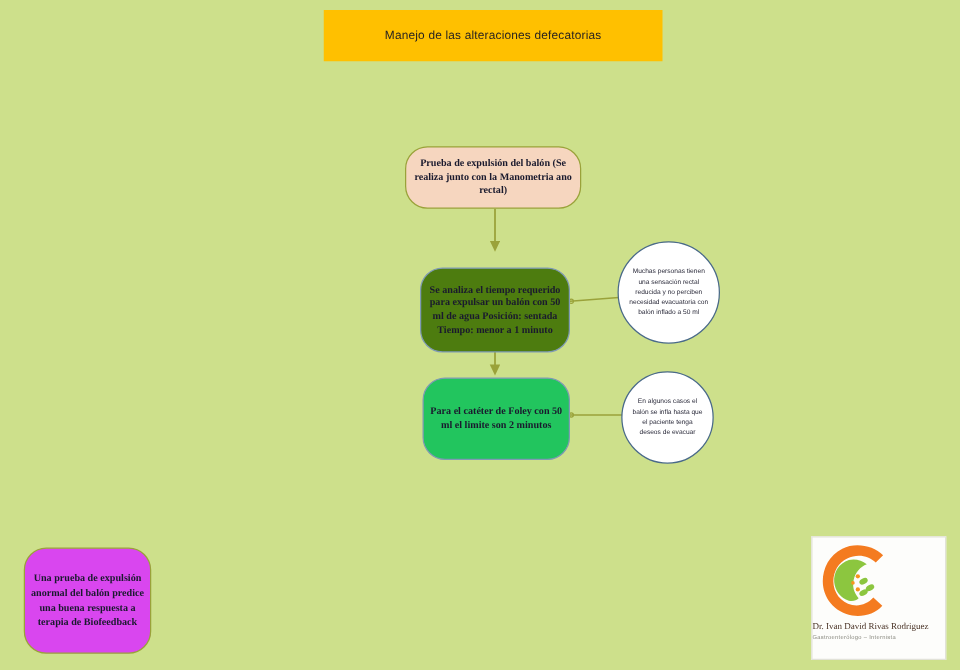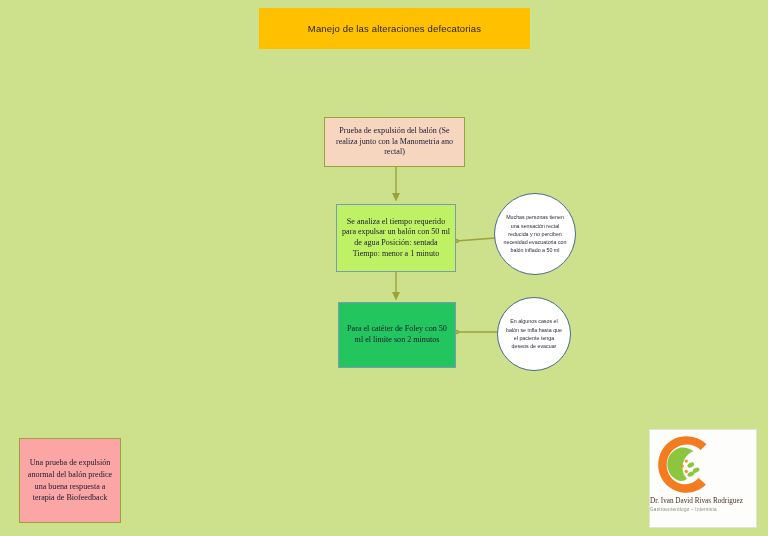--- a/index.html
+++ b/index.html
@@ -44,42 +44,43 @@
 
   
   .flow-box {
     position: absolute;
     box-sizing: border-box;
     display: flex;
     align-items: center;
     justify-content: center;
     text-align: center;
     font-family: "Liberation Serif", serif;
-    font-weight: normal;
+    font-weight: bold;
     color: #1a1a2e;
+    border-radius: 18px;
   }
 
   .box-peach {
     left: 324px;
     top: 117px;
     width: 141px;
     height: 50px;
     background: #f6d6bf;
     border: 1px solid #9aa23a;
     font-size: 8.1px;
     line-height: 1.32;
     padding: 2px 4px;
   }
 
   .box-blue-1 {
     left: 336px;
-    top: 204px;
+    top: 214px;
     width: 120px;
     height: 68px;
-    background: #bef264;
+    background: #4d7c0f;
     border: 1px solid #7e99b4;
     font-size: 8.1px;
     line-height: 1.33;
     padding: 2px 3px;
   }
 
   .box-blue-2 {
     left: 338px;
     top: 302px;
     width: 118px;
@@ -89,21 +90,21 @@
     font-size: 8.1px;
     line-height: 1.35;
     padding: 2px 5px;
   }
 
   .box-note {
     left: 19px;
     top: 438px;
     width: 102px;
     height: 85px;
-    background: #fca5a5;
+    background: #d946ef;
     border: 1px solid #9aa23a;
     font-size: 8.1px;
     line-height: 1.45;
     padding: 3px 4px;
   }
 
   
   .flow-circle {
     position: absolute;
     box-sizing: border-box;

